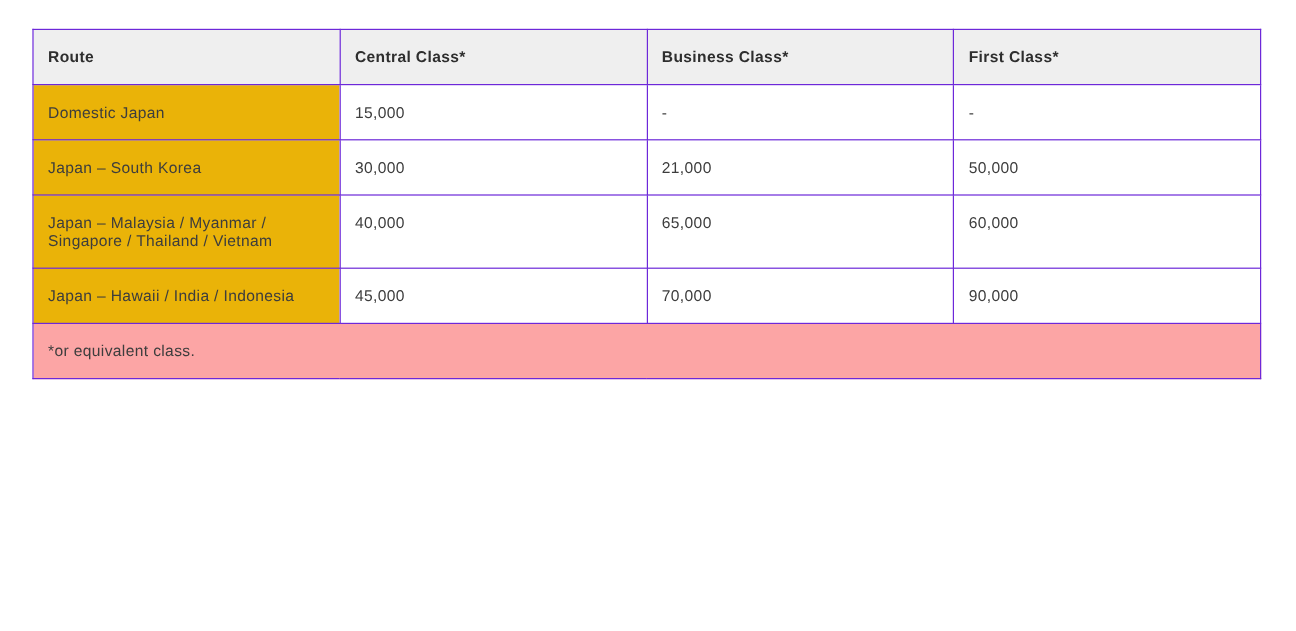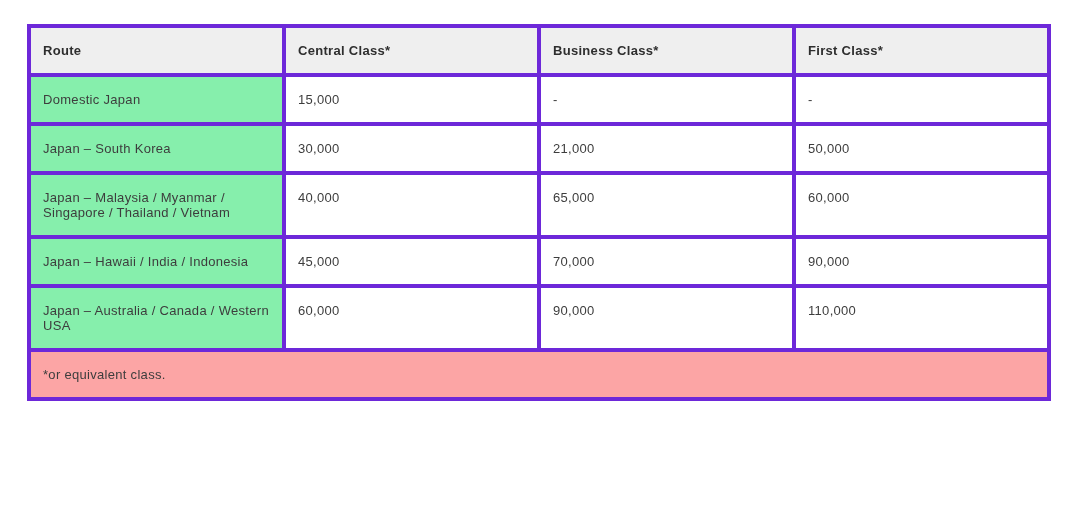--- a/index.html
+++ b/index.html
@@ -20,34 +20,34 @@
   table.award-chart {
     width: 100%;
     border-collapse: collapse;
     table-layout: fixed;
     font-size: 13px;
     color: #3d3d3d;
     letter-spacing: 0.3px;
   }
   table.award-chart th,
   table.award-chart td {
-    border: 4px solid #6d28d9;
+    border: 1px solid #6d28d9;
     padding: 15px 12px;
     vertical-align: top;
     text-align: left;
     line-height: 15px;
     background: #ffffff;
   }
   table.award-chart th {
     font-weight: bold;
     color: #2e2e2e;
     background: #efefef;
   }
   table.award-chart td.route-cell {
-    background: #86efac;
+    background: #eab308;
   }
   table.award-chart tfoot td {
     background: #fca5a5;
   }
 </style>
 </head>
 <body>
 
 <div class="table-wrap">
   <table class="award-chart">
@@ -77,26 +77,20 @@
         <td>40,000</td>
         <td>65,000</td>
         <td>60,000</td>
       </tr>
       <tr>
         <td class="route-cell">Japan – Hawaii / India / Indonesia</td>
         <td>45,000</td>
         <td>70,000</td>
         <td>90,000</td>
       </tr>
-      <tr>
-        <td class="route-cell">Japan – Australia / Canada / Western USA</td>
-        <td>60,000</td>
-        <td>90,000</td>
-        <td>110,000</td>
-      </tr>
     </tbody>
     <tfoot>
       <tr>
         <td colspan="4">*or equivalent class.</td>
       </tr>
     </tfoot>
   </table>
 </div>
 
 </body></html>

